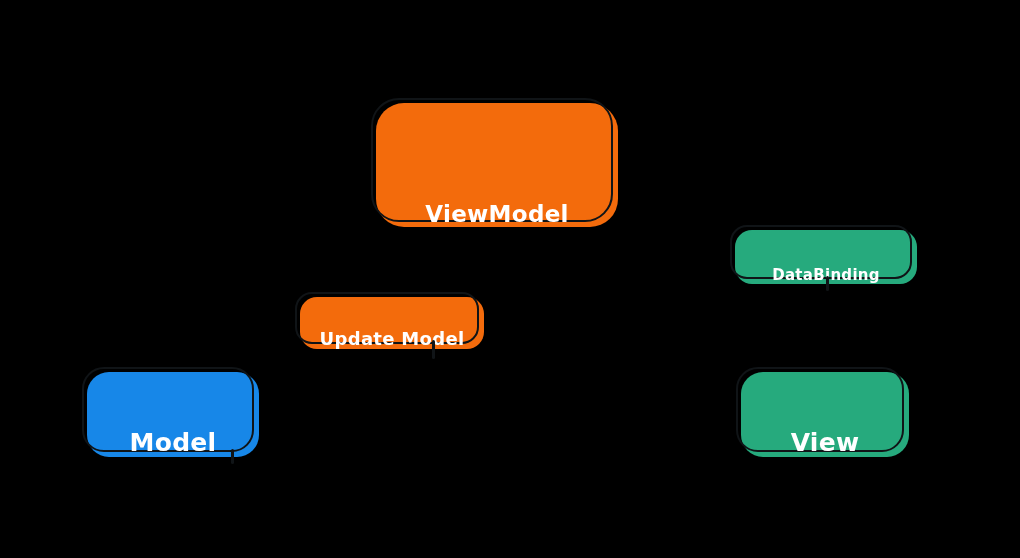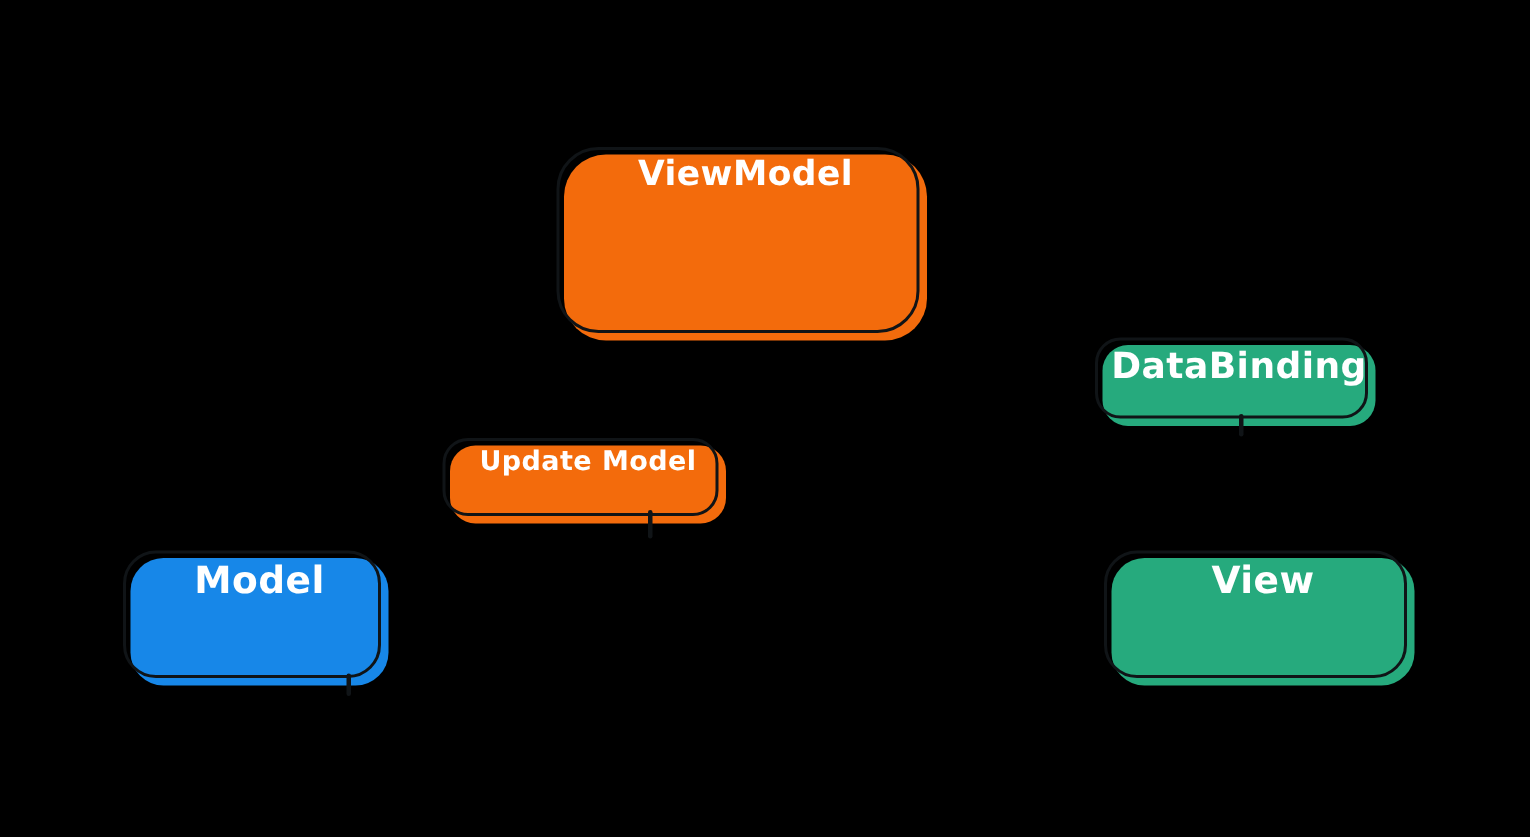--- a/index.html
+++ b/index.html
@@ -11,21 +11,21 @@
     position: relative;
     width: 1020px;
     height: 558px;
     background: var(--background, #000);
     overflow: hidden;
     font-family: "DejaVu Sans", "Liberation Sans", sans-serif;
   }
   .box {
     position: absolute;
     display: flex;
-    align-items: flex-start;
+    align-items: flex-end;
     justify-content: center;
     background: var(--fill, #888);
     color: var(--text, #fff);
     font-weight: 700;
     letter-spacing: 0.3px;
     text-align: center;
   }
   
   .box::after {
     content: "";
@@ -53,24 +53,24 @@
     height: 15px;
     bottom: -7px;
     background: var(--outline, #101417);
     border-radius: 2px;
     z-index: 4;
   }
 
   
   .node-viewmodel    { left: 376px; top: 103px; width: 242px; height: 124px; border-radius: 28px; font-size: 23px; }
   .node-modelchanged { left:  80px; top: 230px; width: 186px; height:  55px; border-radius: 17px; font-size: 18px; }
-  .node-databinding  { left: 735px; top: 230px; width: 182px; height:  54px; border-radius: 17px; font-size: 24px; }
+  .node-databinding  { left: 735px; top: 230px; width: 182px; height:  54px; border-radius: 17px; font-size: 15px; }
   .node-updatemodel  { left: 300px; top: 297px; width: 184px; height:  52px; border-radius: 17px; font-size: 18px; }
   .node-model        { left:  87px; top: 372px; width: 172px; height:  85px; border-radius: 22px; font-size: 25px; }
-  .node-view         { left: 741px; top: 372px; width: 202px; height:  85px; border-radius: 22px; font-size: 25px; }
+  .node-view         { left: 741px; top: 372px; width: 168px; height:  85px; border-radius: 22px; font-size: 25px; }
 
   .stub-center { left: 50%; }
   .stub-right  { left: 72%; height: 19px; bottom: -10px; }
   .stub-far    { left: 84%; }
 </style>
 </head>
 <body>
 
 <div class="stage">
 

